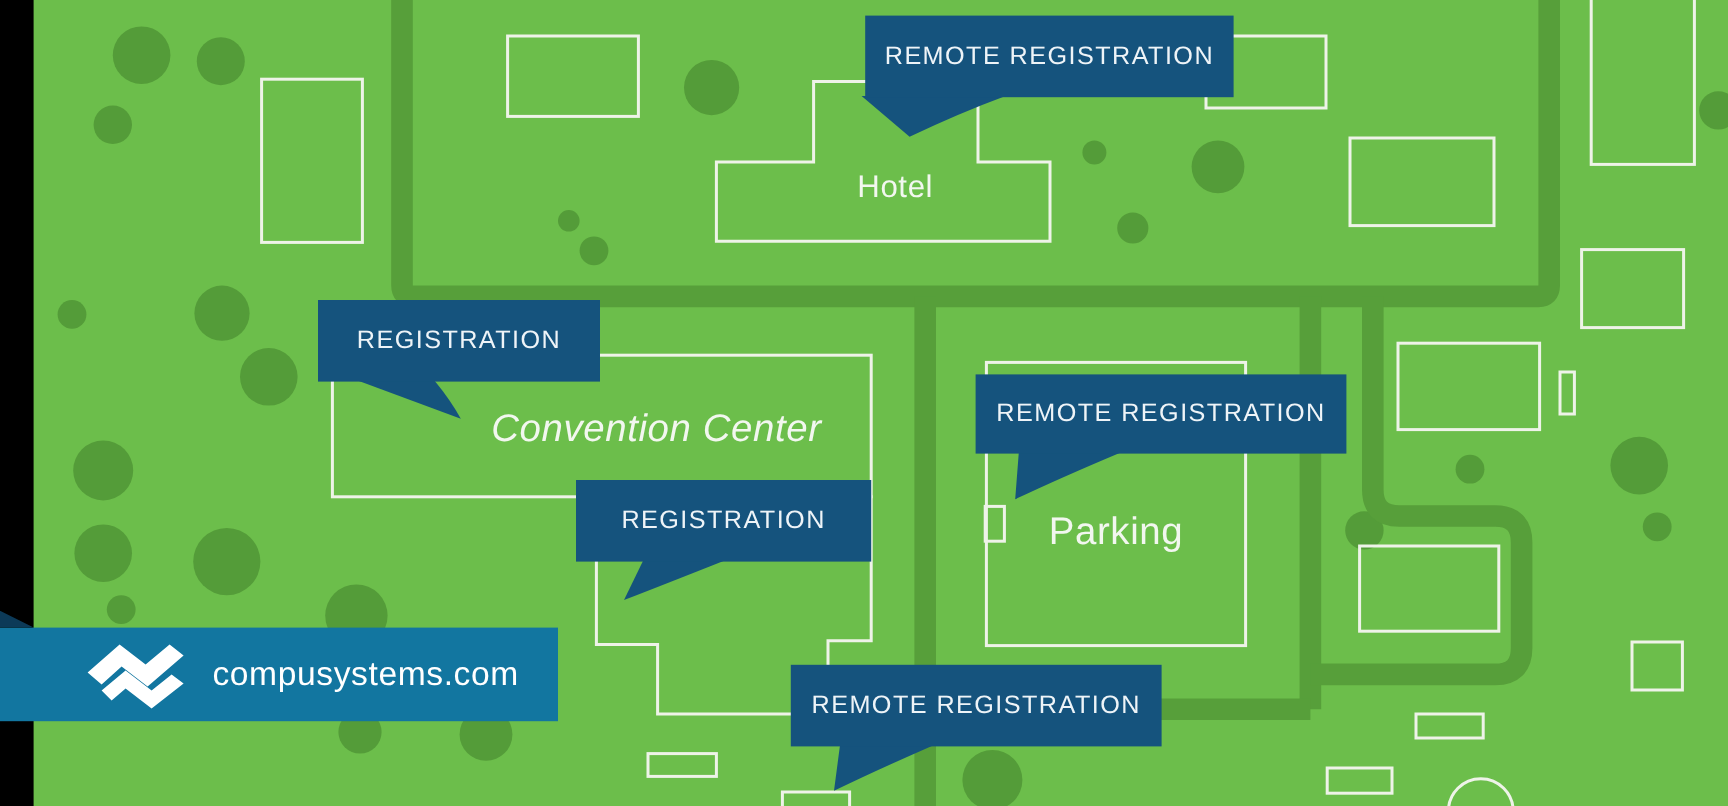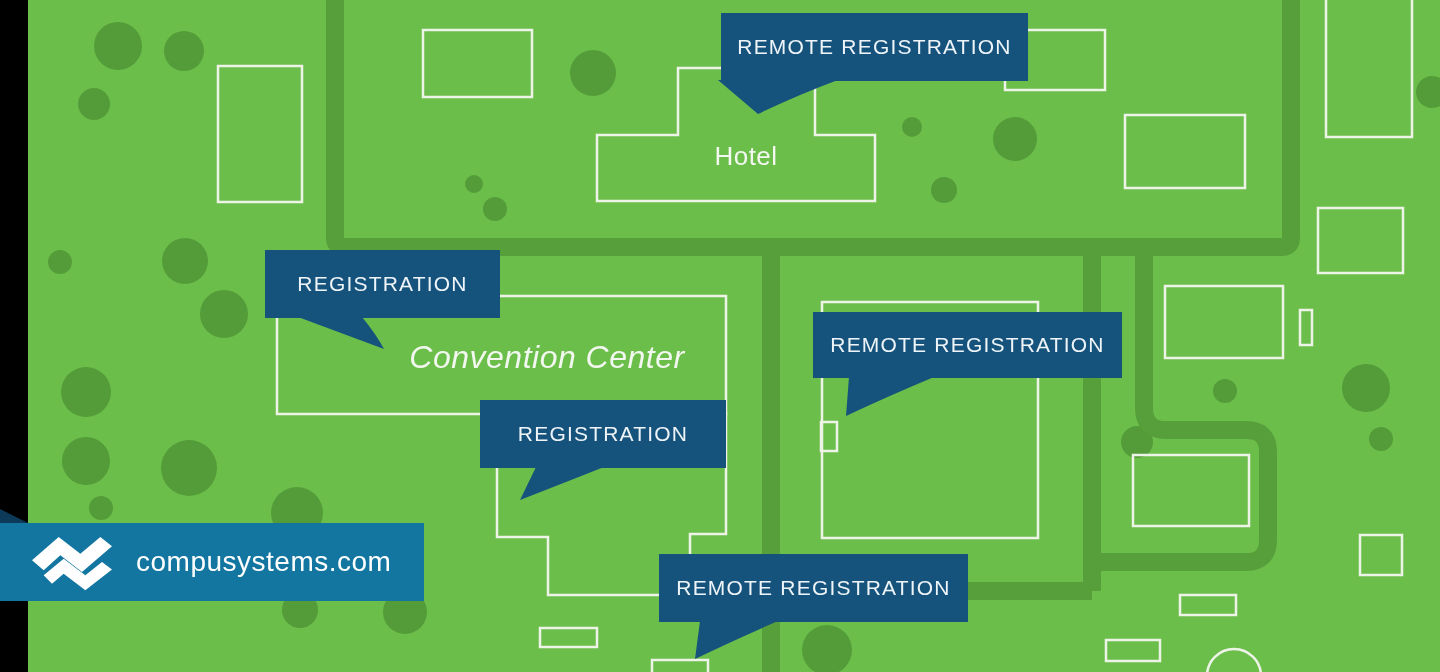--- a/index.html
+++ b/index.html
@@ -18,21 +18,21 @@
     color:var(--label-text);white-space:nowrap;letter-spacing:.5px;
   }
   .area-label.lg{font-size:32px;}
   .callout{
     position:absolute;z-index:3;background:var(--callout);
     display:flex;align-items:center;justify-content:center;
     color:#eef4f8;font-size:21px;letter-spacing:1.2px;white-space:nowrap;
   }
   #ribbon{
     position:absolute;z-index:4;left:0;top:523px;width:424px;height:78px;
-    background:var(--ribbon);display:flex;align-items:center;
+    background:var(--ribbon);display:flex;align-items:center;padding-left:41px;
   }
   #ribbon-fold{
     position:absolute;z-index:4;left:0;top:509px;width:28px;height:14px;
     background:var(--ribbon-fold);
     clip-path:polygon(0 0,100% 100%,0 100%);
   }
   #logo{margin-left:30px;flex:0 0 auto;}
   #ribbon-url{margin-left:22px;color:#fff;font-size:28px;letter-spacing:.5px;}
 </style>
 </head>
@@ -107,20 +107,21 @@
       <path class="tail" d="M718 80 L838 80 Q800 94 758 114 Z"></path>
       <path class="tail" d="M298 317 L362 317 Q376 334 384 349 Z"></path>
       <path class="tail" d="M536 467 L604 467 Q556 486 520 500 Z"></path>
       <path class="tail" d="M849 377 L934 377 Q884 398 846 416 Z"></path>
       <path class="tail" d="M700 621 L778 621 Q730 642 695 659 Z"></path>
     </g>
   </svg>
 
   <div class="area-label lg" style="left:746px;top:156px;font-size:26px;">Hotel</div>
   <div class="area-label lg" style="left:547px;top:357px;font-style:italic;">Convention Center</div>
+  <div class="area-label lg" style="left:930px;top:443px;">Parking</div>
 
   <div class="callout" style="left:721px;top:13px;width:307px;height:68px;">
     <span>REMOTE REGISTRATION</span>
   </div>
   <div class="callout" style="left:265px;top:250px;width:235px;height:68px;">
     <span>REGISTRATION</span>
   </div>
   <div class="callout" style="left:480px;top:400px;width:246px;height:68px;">
     <span>REGISTRATION</span>
   </div>

